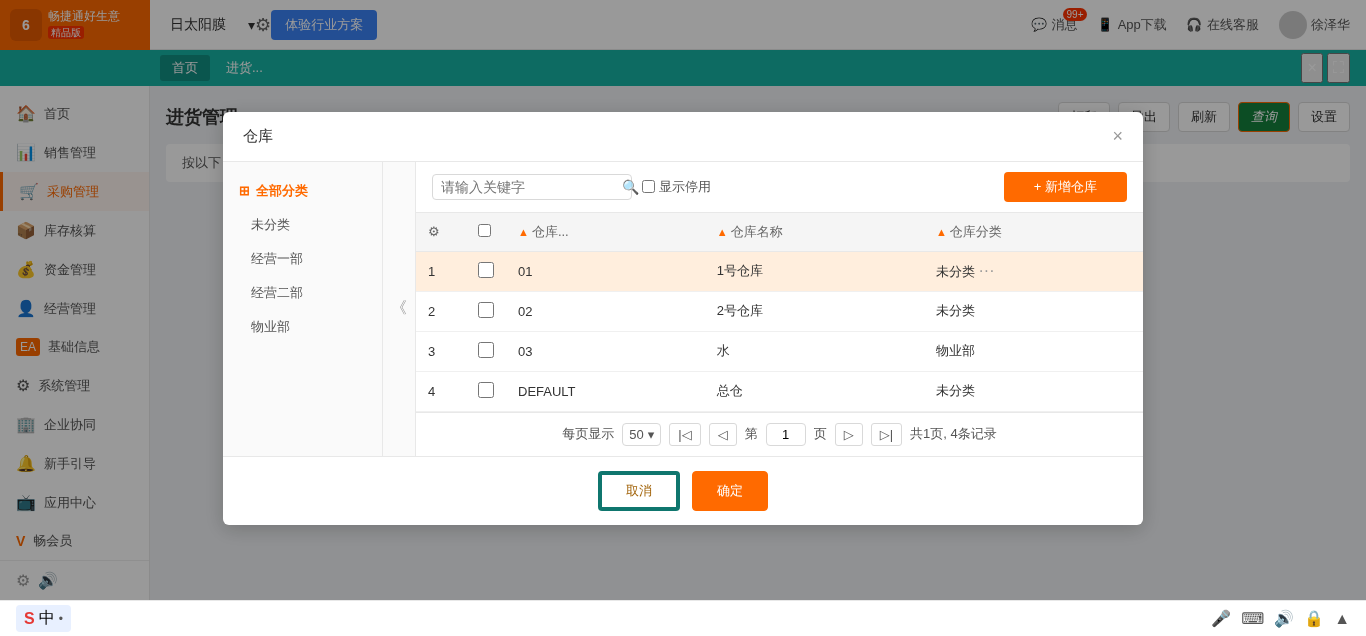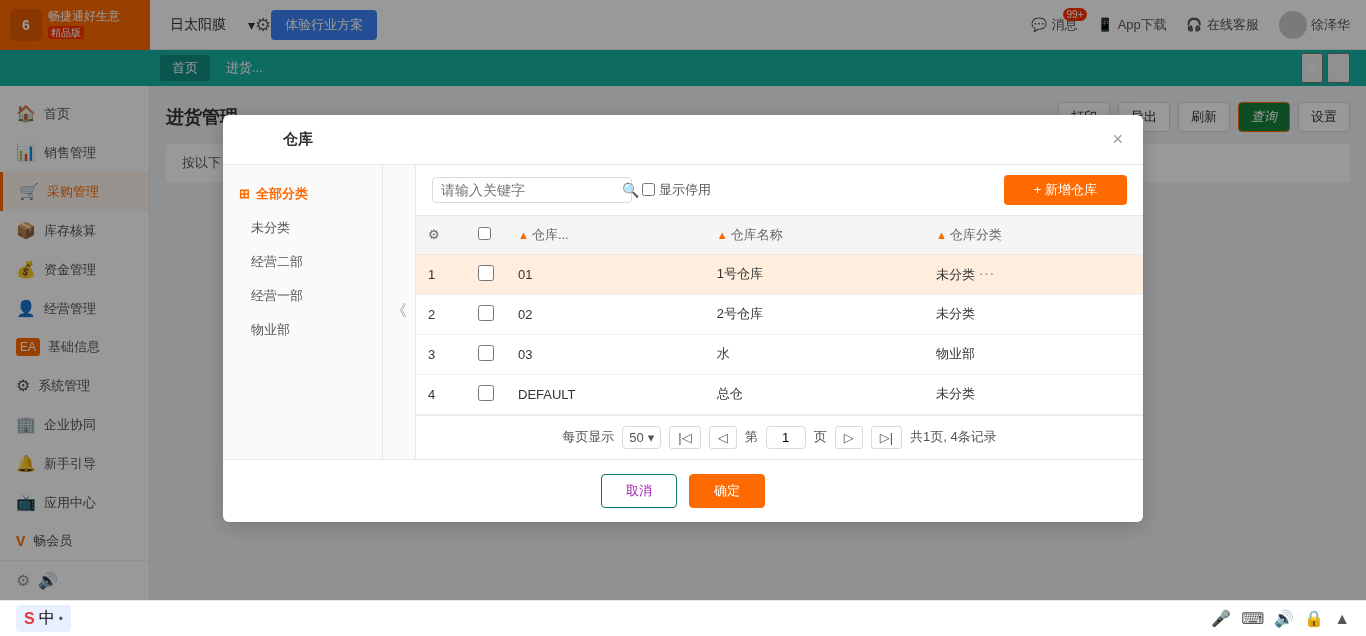--- a/index.html
+++ b/index.html
@@ -153,21 +153,21 @@
       max-height: 560px;
       display: flex;
       flex-direction: column;
       box-shadow: 0 4px 20px rgba(0,0,0,0.2);
     }
     .modal-header {
       display: flex; align-items: center; justify-content: space-between;
       padding: 14px 20px;
       border-bottom: 1px solid #e8e8e8;
     }
-    .modal-title { font-size: 15px; font-weight: bold; color: #333; margin-left: 40px; }
+    .modal-title { font-size: 15px; font-weight: normal; color: #333; }
     .modal-close { font-size: 18px; cursor: pointer; color: #999; border: none; background: none; }
     .modal-body {
       display: flex; flex: 1; overflow: hidden;
     }
     .modal-sidebar {
       width: 160px;
       border-right: 1px solid #e8e8e8;
       padding: 12px 0;
       background: #fafafa;
     }
@@ -251,21 +251,21 @@
     .page-btn {
       background: none; border: 1px solid #d9d9d9; border-radius: 3px;
       padding: 3px 8px; cursor: pointer; color: #555; font-size: 13px;
     }
     .modal-actions {
       display: flex; justify-content: center; gap: 12px;
       padding: 14px 20px; border-top: 1px solid #e8e8e8;
     }
     .cancel-btn {
       padding: 7px 24px; border-radius: 4px;
-      border: 1px solid #0f766e; background: #fff; color: #a21caf;
+      border: 4px solid #0f766e; background: #fff; color: #a16207;
       font-size: 13px; cursor: pointer;
     }
     .confirm-btn {
       padding: 7px 24px; border-radius: 4px;
       border: 1px solid #ff6a00; background: #ff6a00; color: #fff;
       font-size: 13px; cursor: pointer;
     }
 
     
     .bottom-bar {
@@ -416,22 +416,22 @@
 
     <div class="modal-body">
 
       <div style="display:flex;">
         <div class="modal-sidebar">
           <div class="modal-sidebar-header">
             <span>⊞</span>
             <span>全部分类</span>
           </div>
           <div class="modal-sidebar-item">未分类</div>
+          <div class="modal-sidebar-item">经营一部</div>
           <div class="modal-sidebar-item">经营二部</div>
-          <div class="modal-sidebar-item">经营一部</div>
           <div class="modal-sidebar-item">物业部</div>
         </div>
         <div class="modal-sidebar-collapse">《</div>
       </div>
 
       <div class="modal-content-area">
 
         <div class="modal-toolbar">
           <div class="search-box">
             <input type="text" placeholder="请输入关键字" style="">

